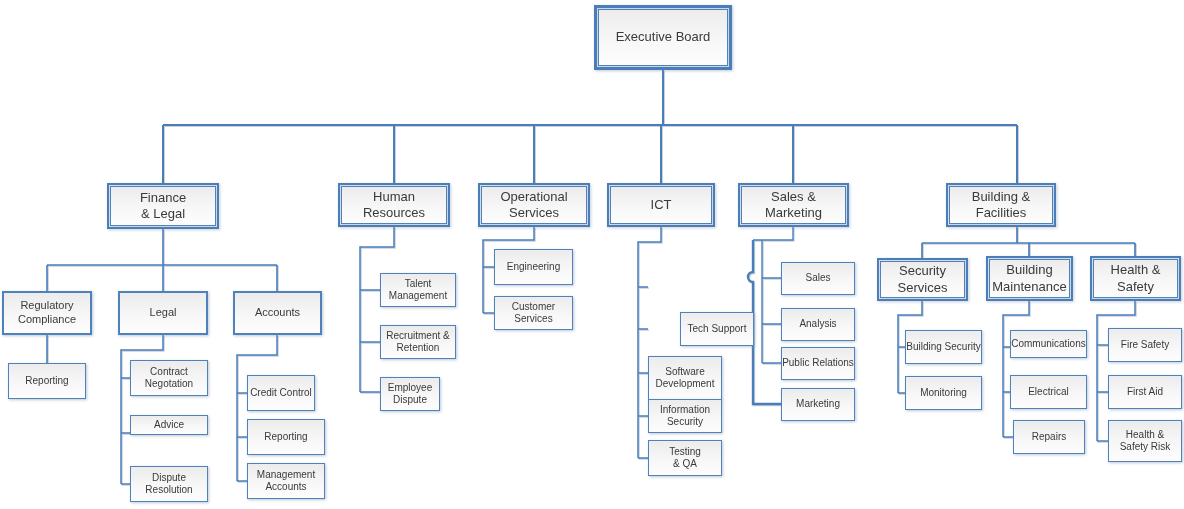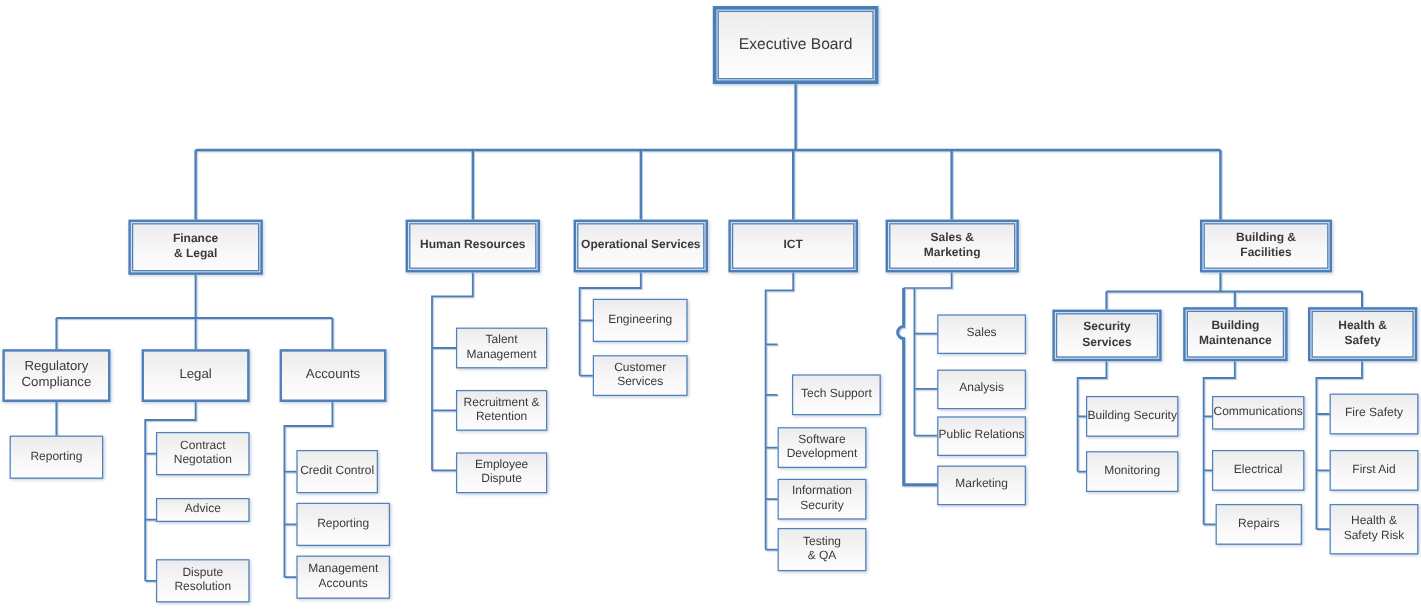--- a/index.html
+++ b/index.html
@@ -27,22 +27,21 @@
   .lvl1{
     border:1px solid #4f81bd;
     outline:3px solid #4a7ebb;
     outline-offset:1px;
     font-size:13px;
   }
   .lvl2{
     border:1px solid #4f81bd;
     outline:2px solid #4a7ebb;
     outline-offset:1px;
-    font-size:10px;
-    font-weight:bold;
+    font-size:13px;
   }
   .lvl3{
     border:2px solid #4f81bd;
     font-size:11px;
   }
   .lvl4{
     border:1.8px solid #4f81bd;
     font-size:10px;
   }
 </style>
@@ -71,46 +70,46 @@
 
   <div class="node lvl1" style="left:598px;top:9px;width:130px;height:57px">Executive Board</div>
 
   <div class="node lvl2" style="left:110px;top:186px;width:106px;height:40px">Finance
 &amp; Legal</div>
   <div class="node lvl2" style="left:341px;top:186px;width:106px;height:38px">Human Resources</div>
   <div class="node lvl2" style="left:481px;top:186px;width:106px;height:38px">Operational Services</div>
   <div class="node lvl2" style="left:610px;top:186px;width:102px;height:38px">ICT</div>
   <div class="node lvl2" style="left:741px;top:186px;width:105px;height:38px">Sales &amp;
 Marketing</div>
-  <div class="node lvl2" style="left:1003px;top:186px;width:104px;height:38px">Building &amp;
+  <div class="node lvl2" style="left:949px;top:186px;width:104px;height:38px">Building &amp;
 Facilities</div>
 
   <div class="node lvl3" style="left:2px;top:291px;width:90px;height:44px">Regulatory
 Compliance</div>
   <div class="node lvl3" style="left:118px;top:291px;width:90px;height:44px">Legal</div>
   <div class="node lvl3" style="left:233px;top:291px;width:89px;height:44px">Accounts</div>
 
   <div class="node lvl4" style="left:8px;top:363px;width:78px;height:36px">Reporting</div>
   <div class="node lvl4" style="left:130px;top:360px;width:78px;height:36px">Contract Negotation</div>
   <div class="node lvl4" style="left:130px;top:415px;width:78px;height:20px">Advice</div>
   <div class="node lvl4" style="left:130px;top:466px;width:78px;height:36px">Dispute Resolution</div>
   <div class="node lvl4" style="left:247px;top:375px;width:68px;height:36px">Credit Control</div>
   <div class="node lvl4" style="left:247px;top:419px;width:78px;height:36px">Reporting</div>
   <div class="node lvl4" style="left:247px;top:463px;width:78px;height:36px">Management Accounts</div>
 
   <div class="node lvl4" style="left:380px;top:273px;width:76px;height:34px">Talent Management</div>
   <div class="node lvl4" style="left:380px;top:325px;width:76px;height:34px">Recruitment &amp;
 Retention</div>
-  <div class="node lvl4" style="left:380px;top:377px;width:76px;height:34px">Employee Dispute</div>
+  <div class="node lvl4" style="left:380px;top:377px;width:60px;height:34px">Employee Dispute</div>
 
   <div class="node lvl4" style="left:494px;top:249px;width:79px;height:36px">Engineering</div>
   <div class="node lvl4" style="left:494px;top:296px;width:79px;height:34px">Customer Services</div>
 
-  <div class="node lvl4" style="left:660px;top:312px;width:74px;height:34px">Tech Support</div>
-  <div class="node lvl4" style="left:648px;top:356px;width:74px;height:34px">Software
+  <div class="node lvl4" style="left:680px;top:312px;width:74px;height:34px">Tech Support</div>
+  <div class="node lvl4" style="left:648px;top:356px;width:74px;height:44px">Software
 Development</div>
   <div class="node lvl4" style="left:648px;top:399px;width:74px;height:34px">Information Security</div>
   <div class="node lvl4" style="left:648px;top:440px;width:74px;height:36px">Testing
 &amp; QA</div>
 
   <div class="node lvl4" style="left:781px;top:262px;width:74px;height:33px">Sales</div>
   <div class="node lvl4" style="left:781px;top:308px;width:74px;height:33px">Analysis</div>
   <div class="node lvl4" style="left:781px;top:347px;width:74px;height:33px">Public Relations</div>
   <div class="node lvl4" style="left:781px;top:388px;width:74px;height:33px">Marketing</div>
 

